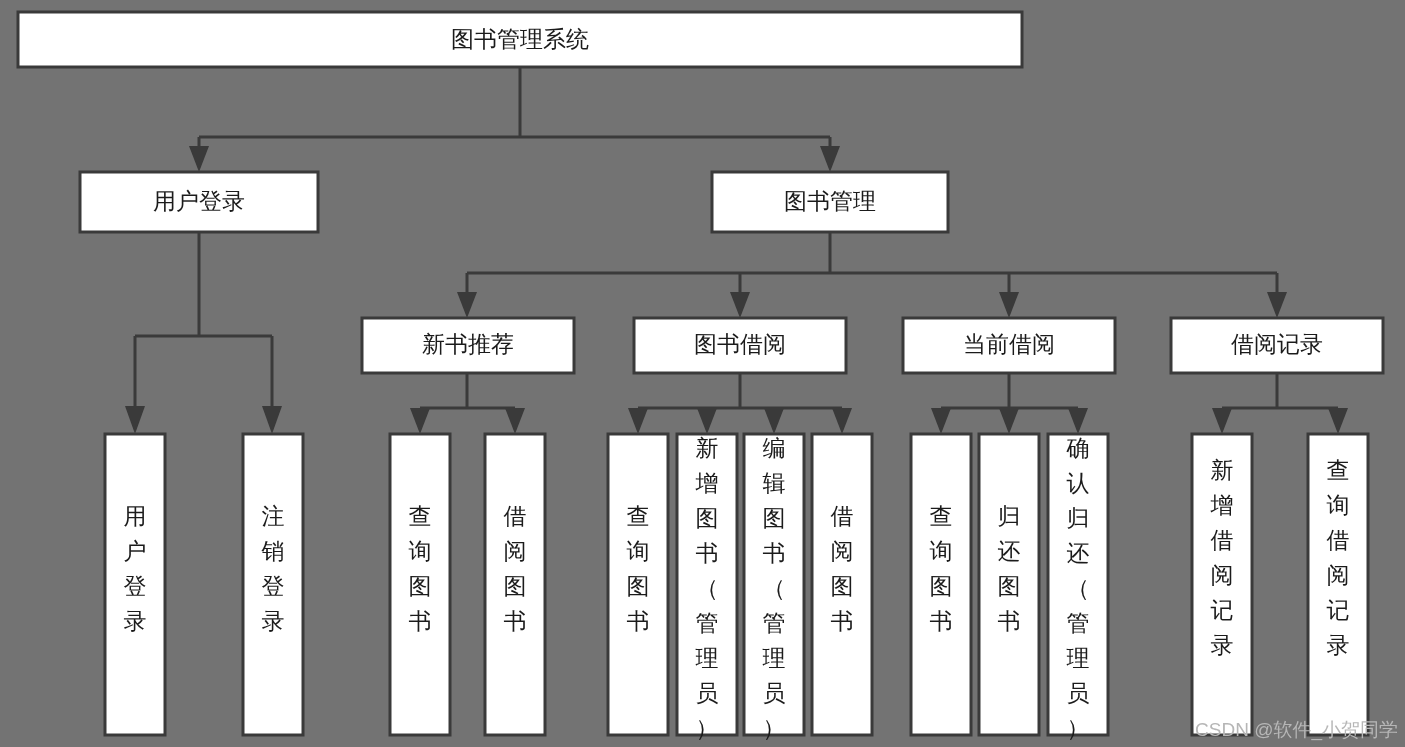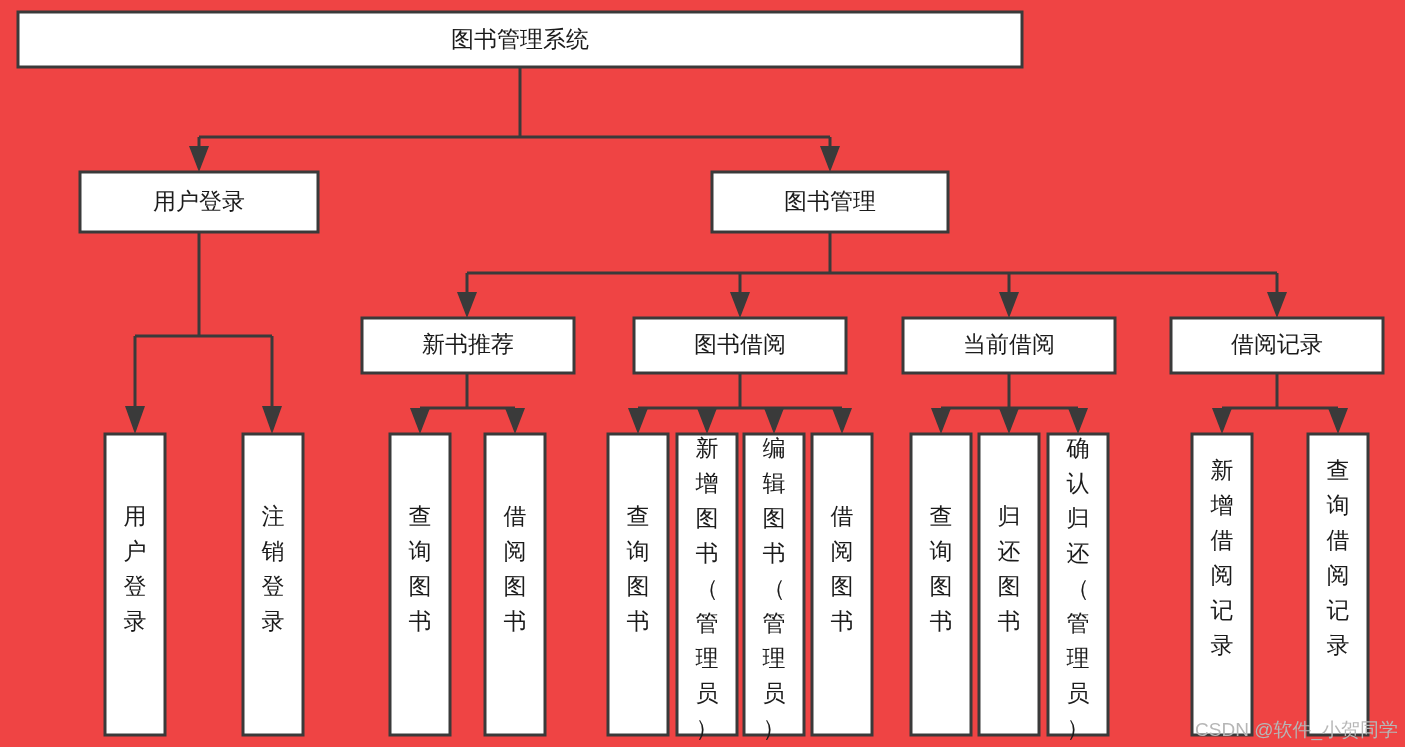--- a/index.html
+++ b/index.html
@@ -9,21 +9,21 @@
     background: #ffffff;
   }
   body {
     font-family: "Liberation Sans", "DejaVu Sans", sans-serif;
   }
   #diagram-root {
     position: relative;
     width: 1405px;
     height: 747px;
     overflow: hidden;
-    background: #ef4444;
+    background: #737373;
   }
   svg.diagram-canvas {
     position: absolute;
     left: 0;
     top: 0;
     width: 1405px;
     height: 747px;
     display: block;
   }
   .node-box {

